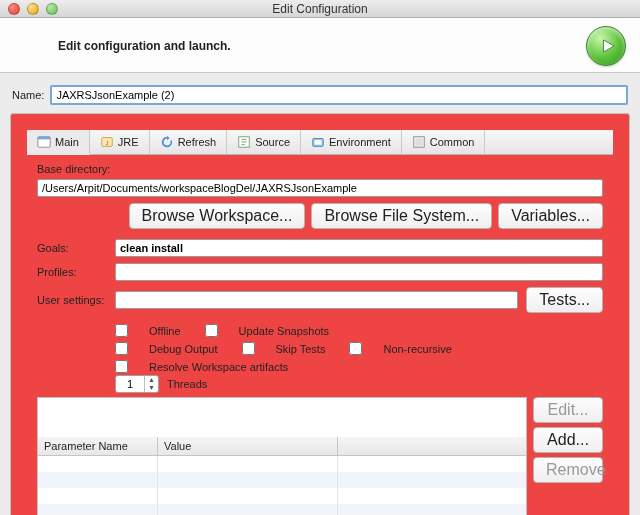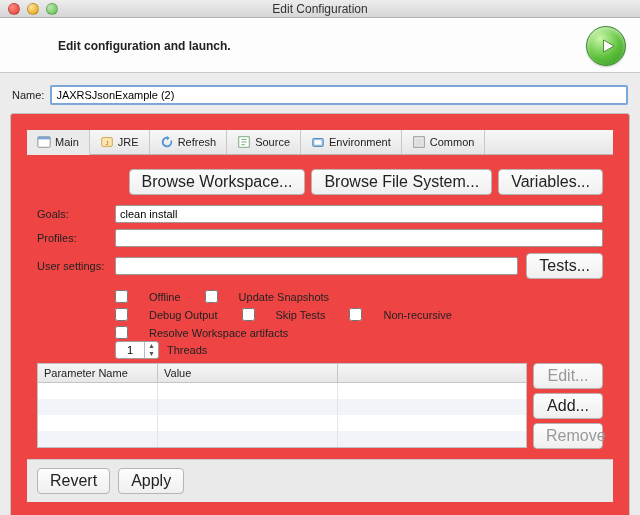--- a/index.html
+++ b/index.html
@@ -79,41 +79,41 @@
   button, .btn {
     font-family: inherit; font-size: 16px;
     background: linear-gradient(#fdfdfd,#efefef);
     border: 1px solid #b5b5b5; border-radius: 4px;
     padding: 3px 12px; min-height: 20px; color: #222;
   }
   .form-grid {
     display: grid; grid-template-columns: 70px 1fr auto; gap: 6px 8px;
     align-items: center; margin-bottom: 4px;
   }
-  .form-grid .span2 { grid-column: 2 / span 2; }
+  .form-grid .span2 { grid-column: 2 / span 2; font-weight: bold; }
   .checks-row { display: flex; gap: 24px; align-items: center; margin: 5px 0 1px 0; }
   .checks-col { grid-column: 2 / span 2; }
   .chk { display: flex; align-items: center; gap: 21px; }
   input[type=checkbox] {
     width: 13px; height: 13px; margin: 0;
   }
   .threads-row { display: flex; align-items: center; gap: 8px; grid-column: 2 / span 2; margin-top: 2px;}
   .spinner {
     display: flex; align-items: center; border: 1px solid #a0a0a0; border-radius: 3px;
     background: #fff; height: 18px; overflow: hidden;
   }
   .spinner input { border: none; width: 28px; text-align: center; font-size: 11px; padding: 0; }
   .spinner .arrows { display: flex; flex-direction: column; border-left: 1px solid #bbb; }
   .spinner .arrows span { font-size: 7px; line-height: 8px; padding: 0 3px; color: #555; }
 
   .param-cluster { display: flex; gap: 6px; align-items: flex-start; }
   .param-table {
     flex: 1; border: 1px solid #c0c0c0; background: #fff; font-size: 11px;
   }
-  .pt-head { display: flex; background: linear-gradient(#f5f5f5,#e7e7e7); border-bottom: 1px solid #c5c5c5; }
+  .pt-head { display: flex; background: linear-gradient(#f5f5f5,#e7e7e7); border-bottom: 1px solid #c5c5c5; margin-top: 39px; }
   .pt-head .col { padding: 3px 6px; border-right: 1px solid #c5c5c5; }
   .col-name { width: 120px; }
   .col-value { width: 180px; }
   .col-rest { flex: 1; border-right: none !important; }
   .pt-body .row { display: flex; height: 16px; }
   .pt-body .row:nth-child(even) { background: #f1f5fa; }
   .pt-body .row .col { border-right: 1px solid #e5e5e5; }
   .side-btns { display: flex; flex-direction: column; gap: 4px; width: 70px; }
   .side-btns button { width: 100%; }
   .side-btns button[disabled] { color: #999; }
@@ -206,20 +206,24 @@
             <svg viewBox="0 0 16 16">
               <rect x="2" y="2" width="12" height="12" fill="none" stroke="#888"></rect>
               <rect x="4" y="4" width="8" height="8" fill="#ddd"></rect>
             </svg>
           </span>
         <span>Common</span>
       </div>
     </div>
 
     <div class="tab-body">
+      <div class="field-block">
+        <div style="margin-bottom:4px;">Base directory:</div>
+        <input type="text" class="full-input" value="/Users/Arpit/Documents/workspaceBlogDel/JAXRSJsonExample" style="">
+      </div>
       <div class="btn-row">
         <button>Browse Workspace...</button>
         <button>Browse File System...</button>
         <button>Variables...</button>
       </div>
 
       <div class="form-grid">
         <label>Goals:</label>
         <input type="text" class="span2" value="clean install" style="">
 

